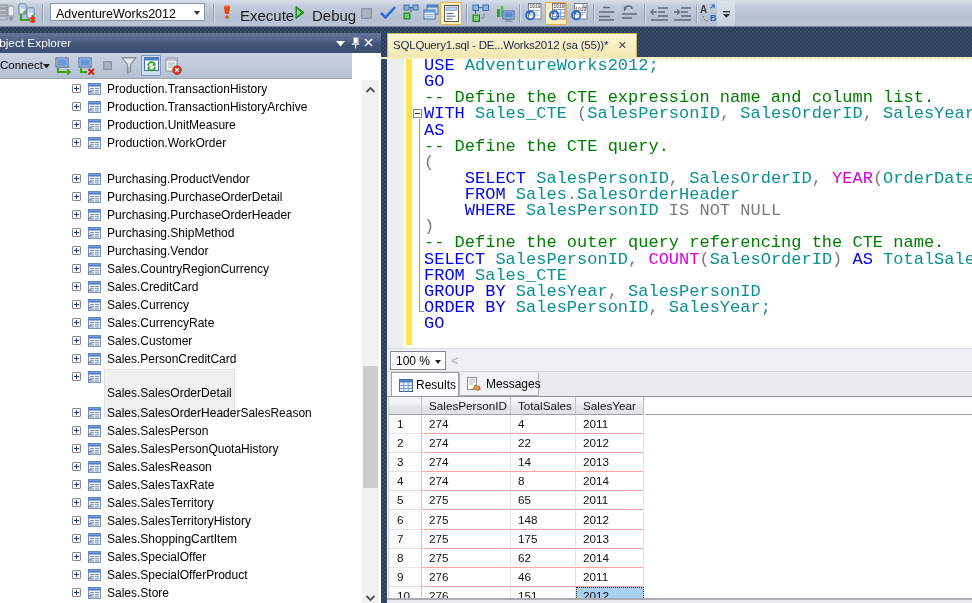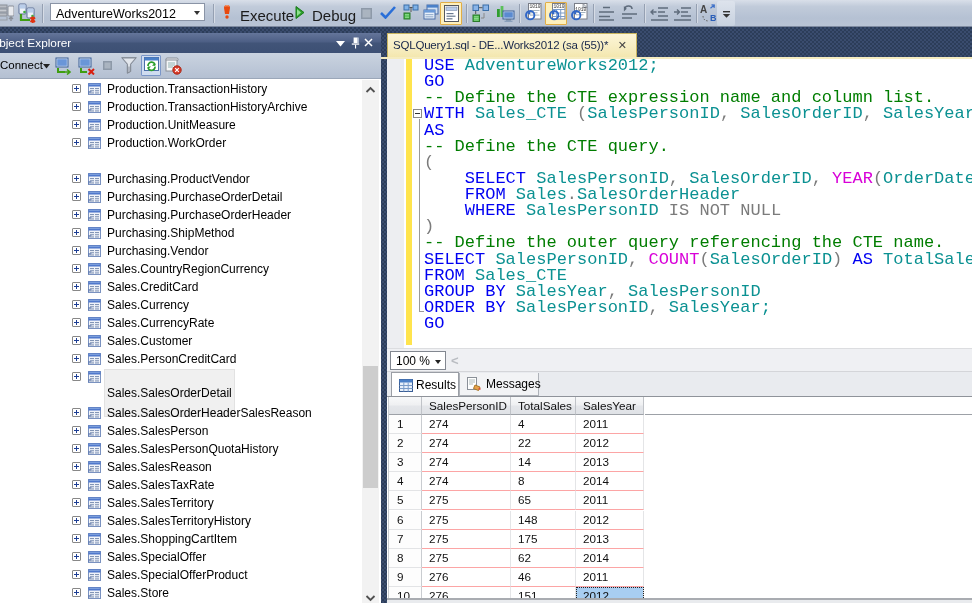--- a/index.html
+++ b/index.html
@@ -15,21 +15,21 @@
 .tbtxt{position:absolute;top:7px;font-size:15px;color:#1b1b1b}
 
 #combo{position:absolute;left:50px;top:3px;width:155px;height:18px;background:#fff;border:1px solid #8a94a6}
 #combo .t{position:absolute;left:5px;top:3px;font-size:12.5px;color:#000}
 #combo .a{position:absolute;right:4px;top:7px;width:0;height:0;border:3.5px solid transparent;border-top:4.5px solid #333;border-bottom:none}
 .hl{position:absolute;top:2px;width:22px;height:23px;background:#fdf0bd;border:1px solid #e2ae45;border-radius:1px}
 
 #oe{left:0;top:33px;width:381px;height:570px;background:#fff}
 #oetitle{left:0;top:0;width:381px;height:20px;background:linear-gradient(#64759a,#4d5f85 45%,#415478 50%,#3d5074);color:#fff;font-size:12px}
 #oetitle .cap{position:absolute;left:-10px;top:3px;font-size:11.8px}
-#oetb{left:0;top:20px;width:381px;height:26px;background:linear-gradient(#cad3e0,#b4c0d2);border-bottom:1px solid #9ba7b9}
+#oetb{left:0;top:20px;width:352px;height:26px;background:linear-gradient(#cad3e0,#b4c0d2);border-bottom:1px solid #9ba7b9}
 #tree{left:0;top:47px;width:340px;height:523px;background:#fff;overflow:hidden}
 .trow{position:absolute;left:0;height:18px;width:360px;font-size:12px;color:#000}
 .trow .exp{position:absolute;left:72px;top:4px;width:9px;height:9px;border:1px solid #888;border-radius:1px;background:#fff}
 .trow .exp:before{content:"";position:absolute;left:1px;top:3px;width:5px;height:1px;background:#1d3e95}
 .trow .exp:after{content:"";position:absolute;left:3px;top:1px;width:1px;height:5px;background:#1d3e95}
 .trow .lbl{position:absolute;left:107px;top:2px;white-space:nowrap}
 .trow svg{position:absolute;left:88px;top:3px}
 .trow.sel .lbl{background:#f0f0f0;outline:1px solid #e2e2e2;padding:16px 2px;margin-left:-2px}
 
 #tsb{left:362px;top:47px;width:17px;height:523px;background:#f2f2f2}

